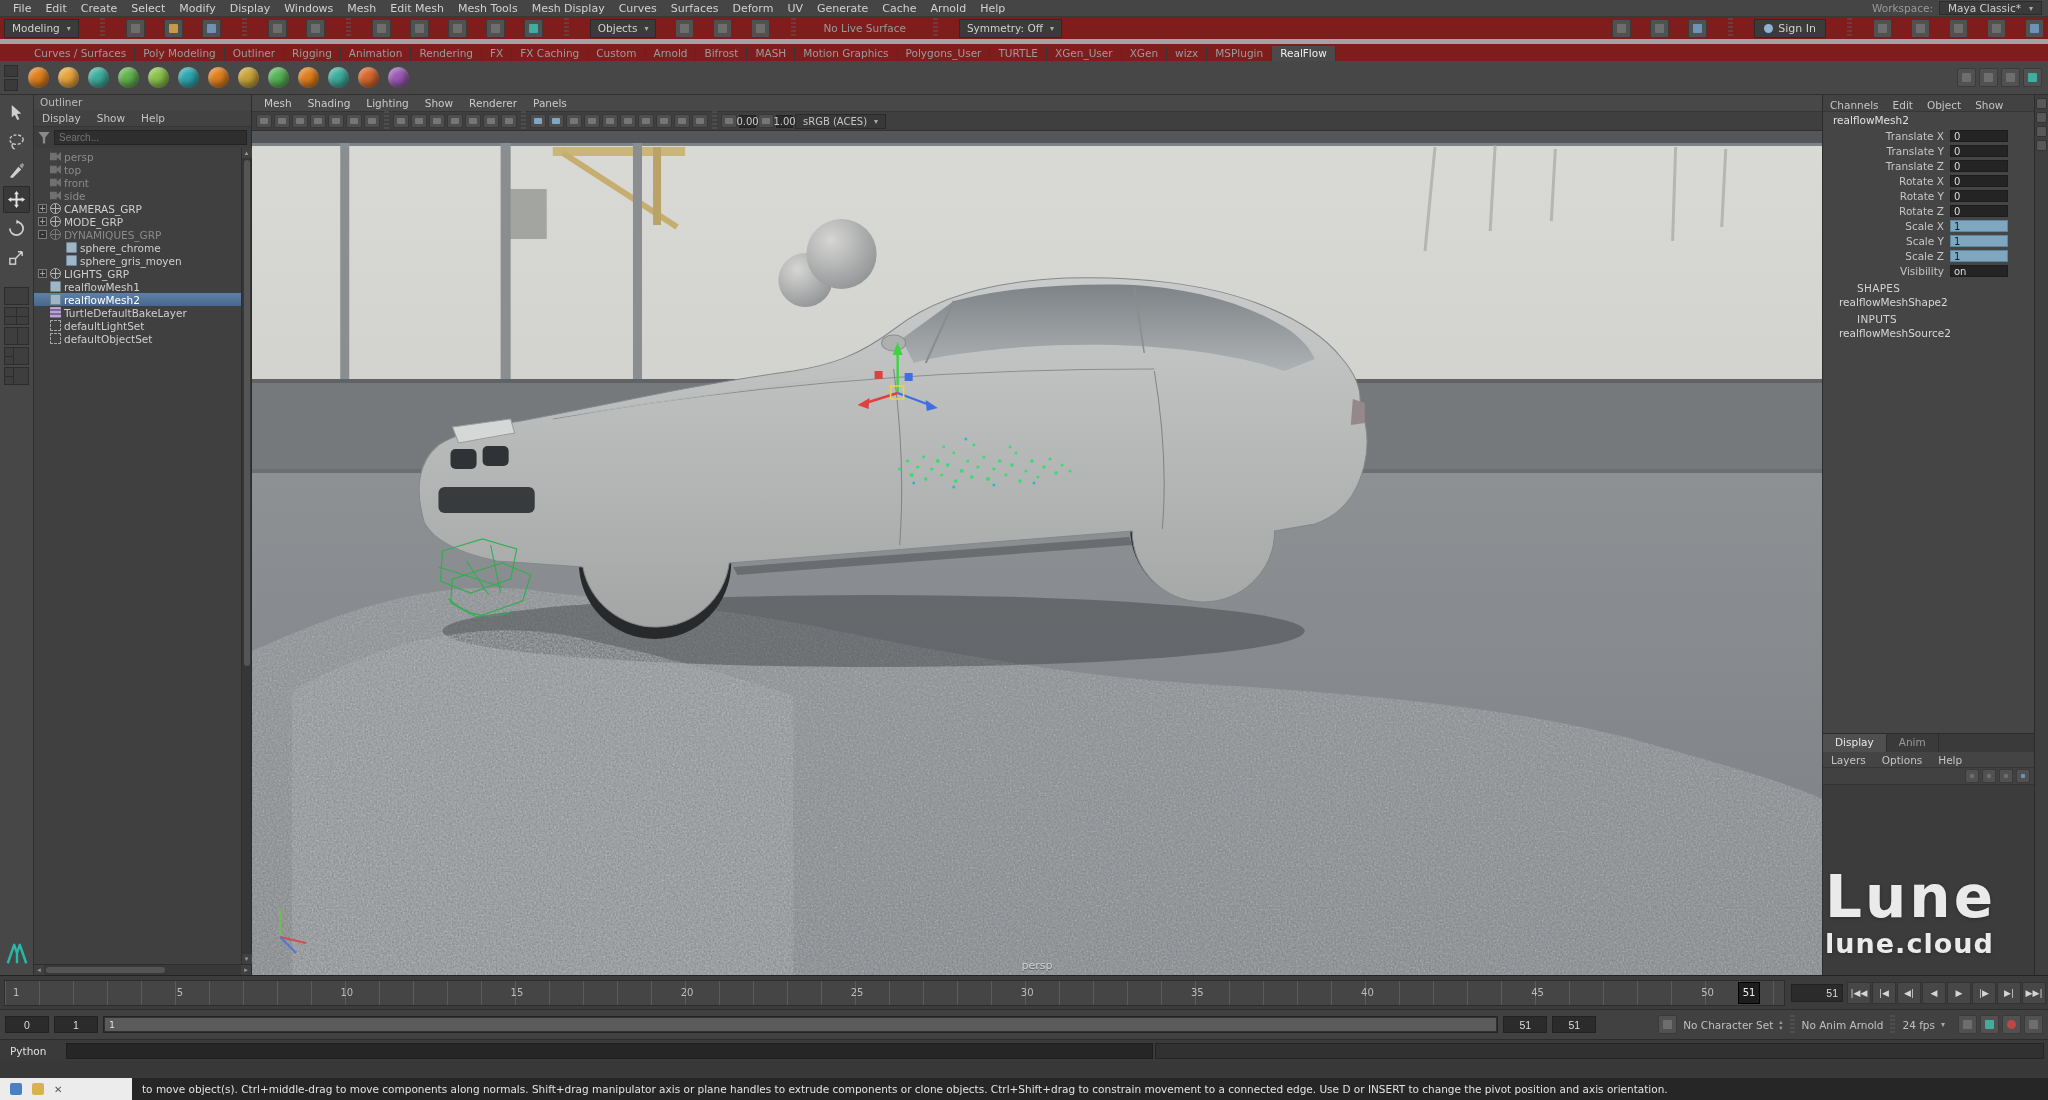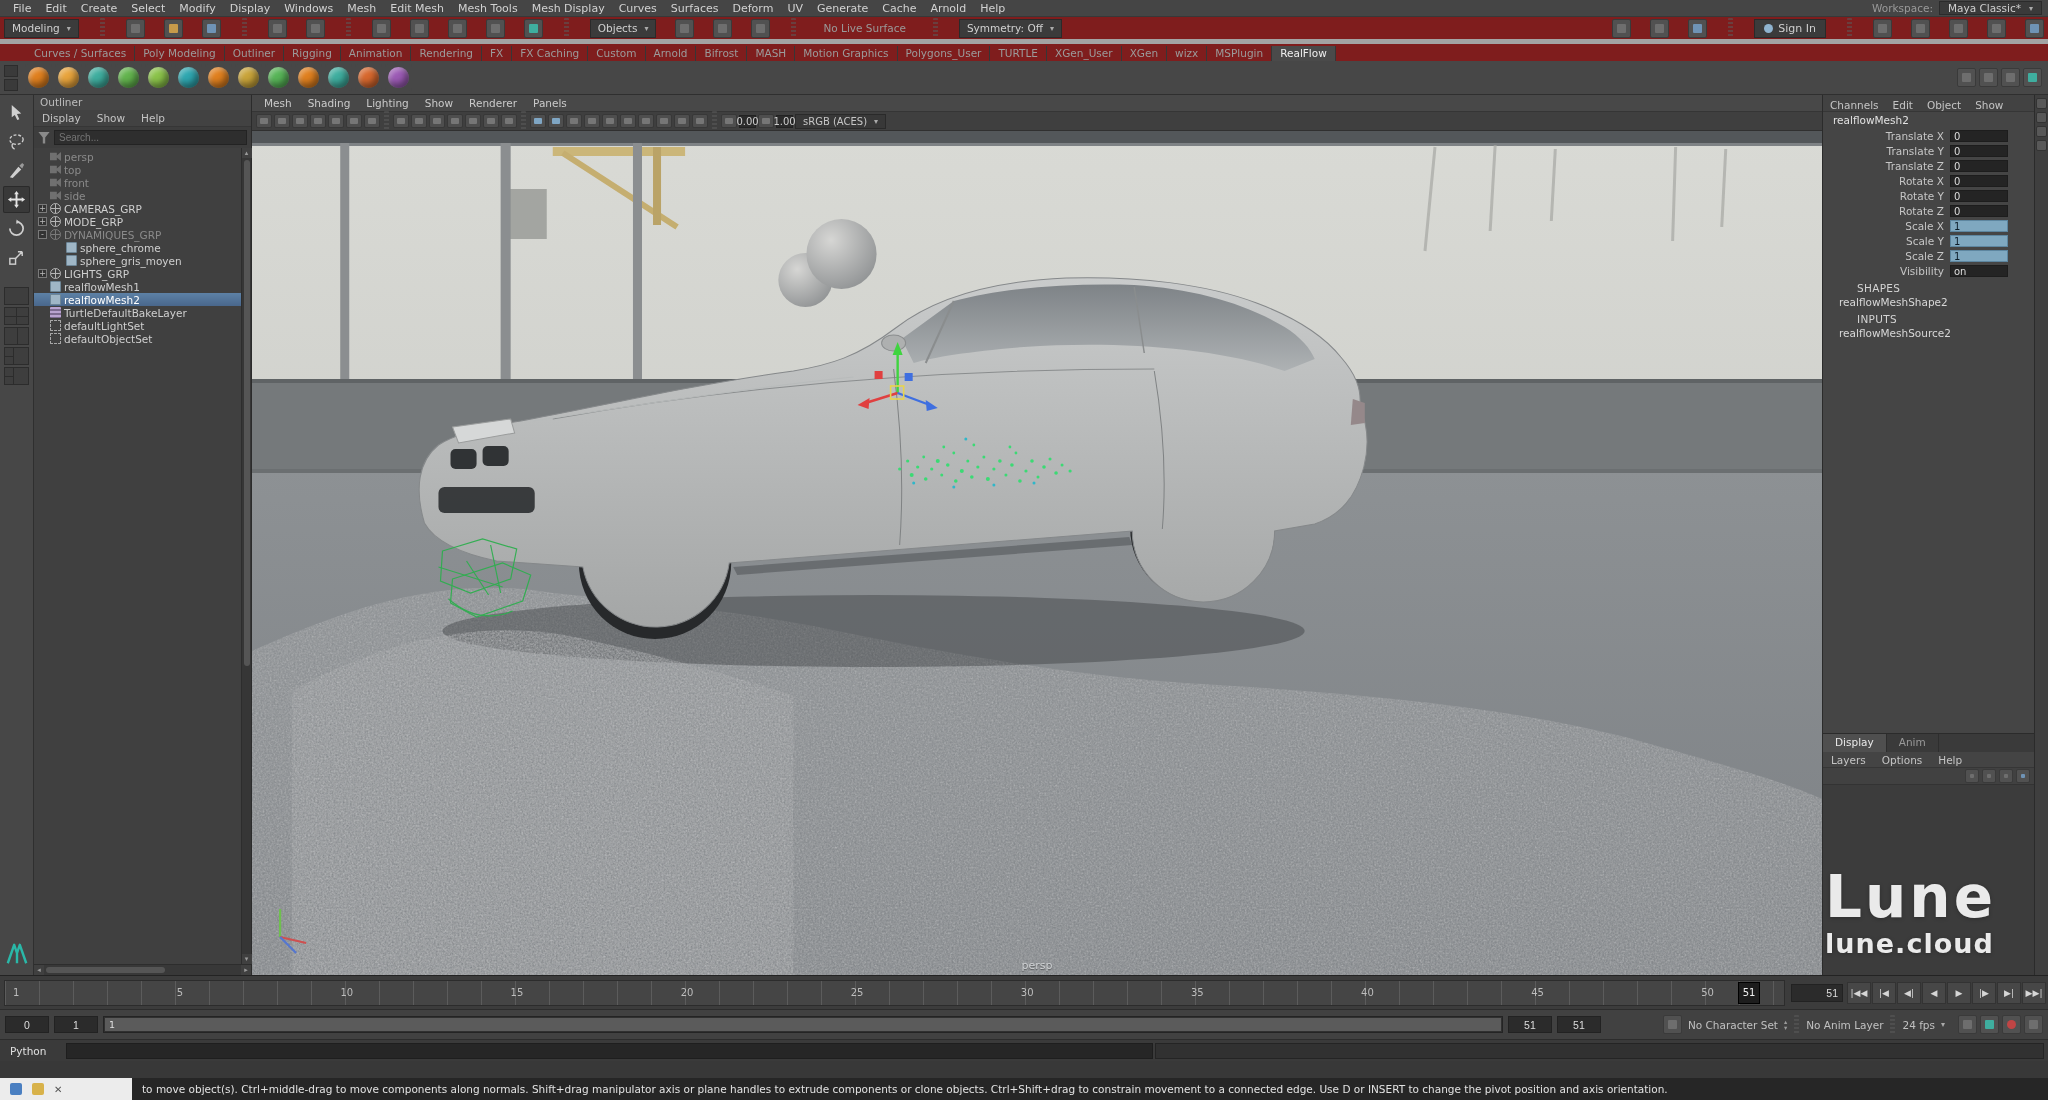--- a/index.html
+++ b/index.html
@@ -857,21 +857,21 @@
     <div class="cs-cluster">
       <span class="ibx red"></span>
       <span class="cs-txt">No Character Set</span>
       <span class="spins">
         <span>▴</span>
         <span>▾</span>
       </span>
     </div>
     <span class="sep"></span>
     <div class="cs-cluster">
-      <span class="cs-txt">No Anim Layer</span>
+      <span class="cs-txt">No Anim Arnold</span>
     </div>
     <span class="sep"></span>
     <div class="cs-cluster">
       <span class="cs-txt">24 fps</span>
       <span class="arrow">▾</span>
     </div>
     <div class="rr-icons">
       <span class="ibx"></span>
       <span class="ibx teal"></span>
       <span class="ibx red"></span>

